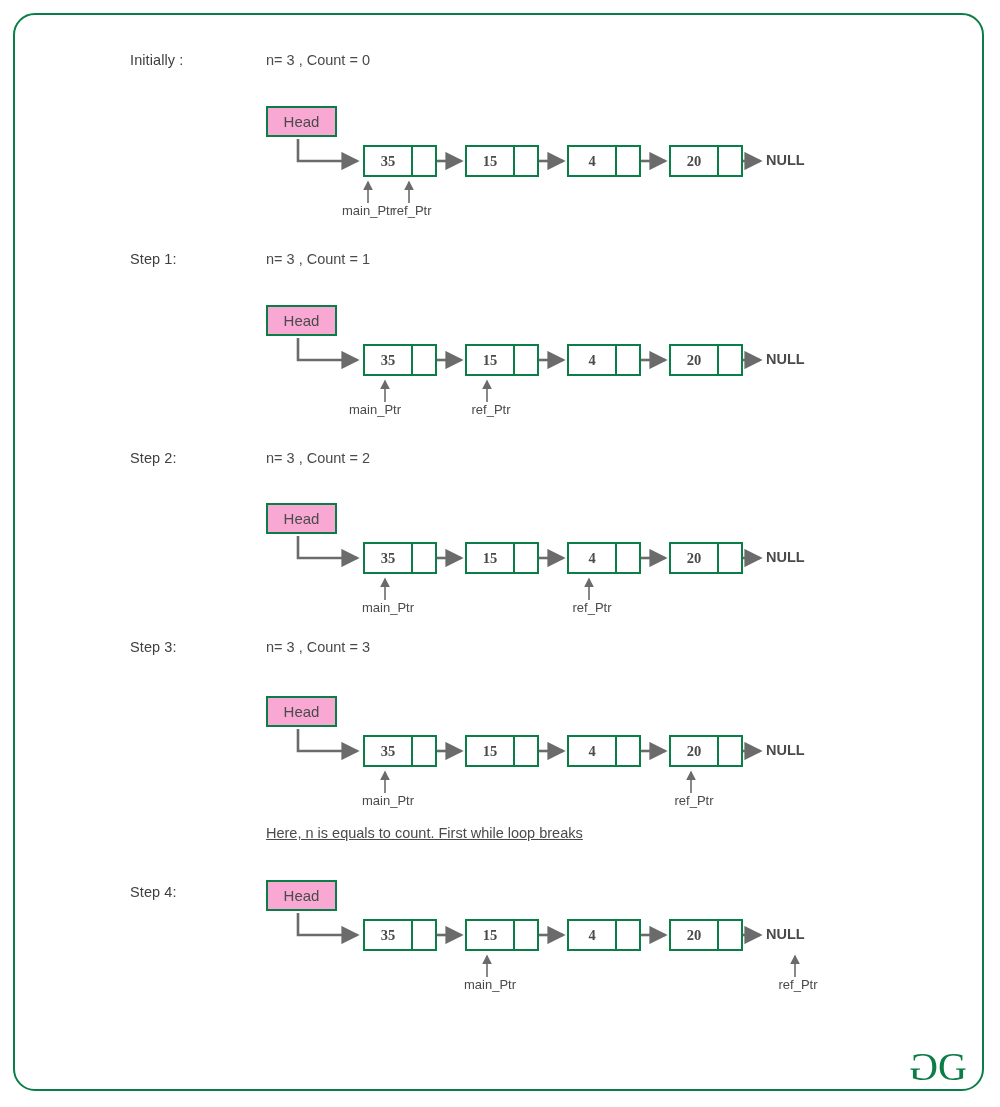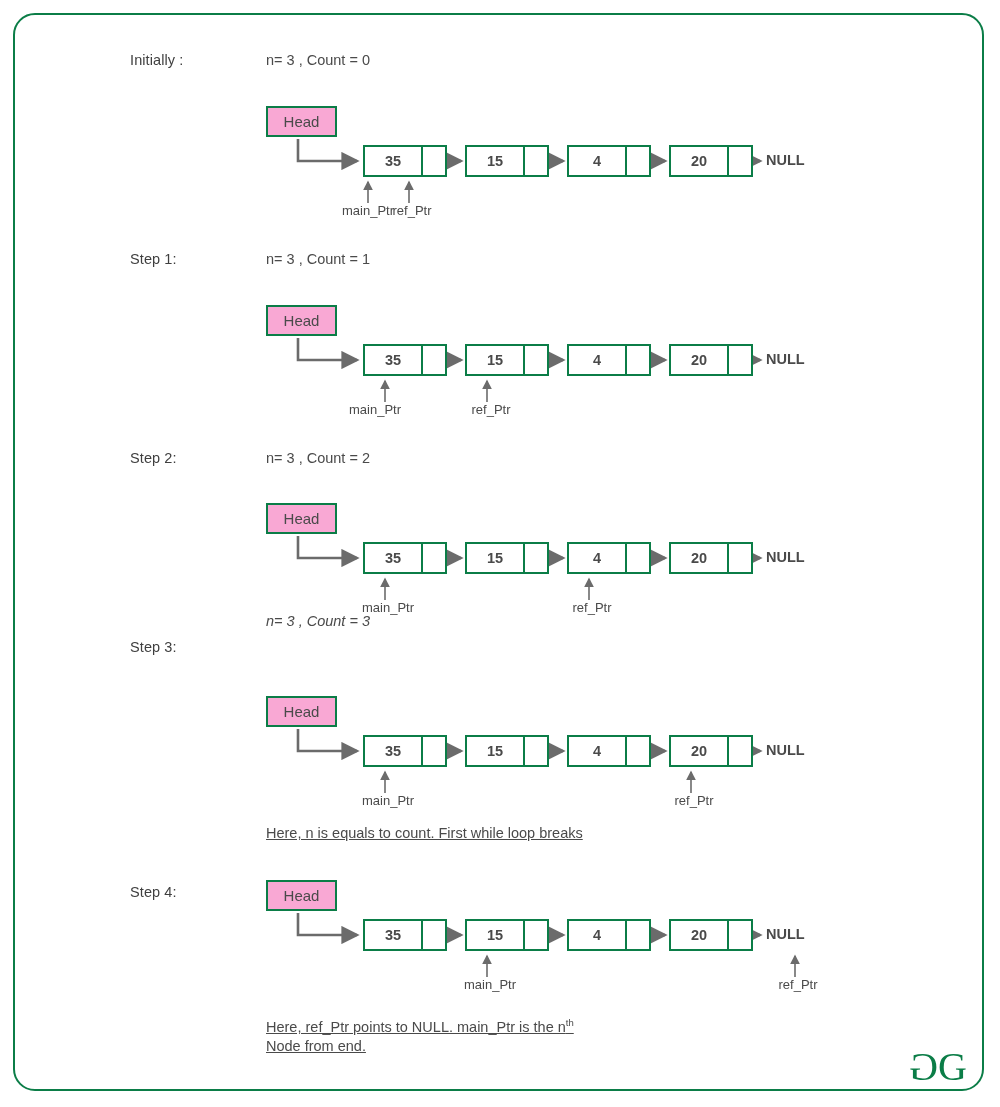--- a/index.html
+++ b/index.html
@@ -39,23 +39,23 @@
     display:flex;align-items:center;justify-content:center;
     font-size:15px;color:#4a4a4a;
   }
 
   
   .node{
     position:absolute;height:32px;box-sizing:border-box;
     border:2px solid #0b7d47;background:#fff;display:flex;
   }
   .node .data{
-    width:58px;display:flex;align-items:center;justify-content:center;
+    width:48px;display:flex;align-items:center;justify-content:center;
     font-weight:bold;font-size:14.5px;color:#4a4a4a;
-    border-right:2px solid #0b7d47;box-sizing:border-box;
+    border-right:2px solid #0b7d47;box-sizing:border-box;font-family:Liberation Serif, serif;
   }
   .node .next{width:22px;box-sizing:border-box;}
 
   .null-label{
     position:absolute;font-weight:bold;font-size:14.5px;color:#4a4a4a;
     white-space:nowrap;
   }
 
   
   .ptr-label{
@@ -215,21 +215,21 @@
   <div class="node" style="left:669px;top:542px;">
     <div class="data">20</div>
     <div class="next"></div>
   </div>
   <div class="null-label" style="left:766px;top:549px;">NULL</div>
 
   <div class="ptr-label" style="left:388px;top:600px;">main_Ptr</div>
   <div class="ptr-label" style="left:592px;top:600px;">ref_Ptr</div>
 
   <div class="step-label" style="left:130px;top:639px;">Step 3:</div>
-  <div class="state-text" style="left:266px;top:613px;font-style:italic;">n= 3 , Count = 3</div>
+  <div class="state-text" style="left:266px;top:639px;">n= 3 , Count = 3</div>
   <div class="head-box" style="left:266px;top:696px;">Head</div>
 
   <div class="node" style="left:363px;top:735px;">
     <div class="data">35</div>
     <div class="next"></div>
   </div>
   <div class="node" style="left:465px;top:735px;">
     <div class="data">15</div>
     <div class="next"></div>
   </div>
@@ -265,20 +265,19 @@
   </div>
   <div class="node" style="left:669px;top:919px;">
     <div class="data">20</div>
     <div class="next"></div>
   </div>
   <div class="null-label" style="left:766px;top:926px;">NULL</div>
 
   <div class="ptr-label" style="left:490px;top:977px;">main_Ptr</div>
   <div class="ptr-label" style="left:798px;top:977px;">ref_Ptr</div>
 
-  <div class="caption" style="left:266px;top:1017px;"><span>Here, ref_Ptr points to NULL. main_Ptr is the n</span><sup>th</sup><br><span>Node from end.</span></div>
 
   <div class="logo">
     <span class="g-mirror">G</span>
       <span>G</span>
   </div>
 
 </div>
 
 </body></html>

